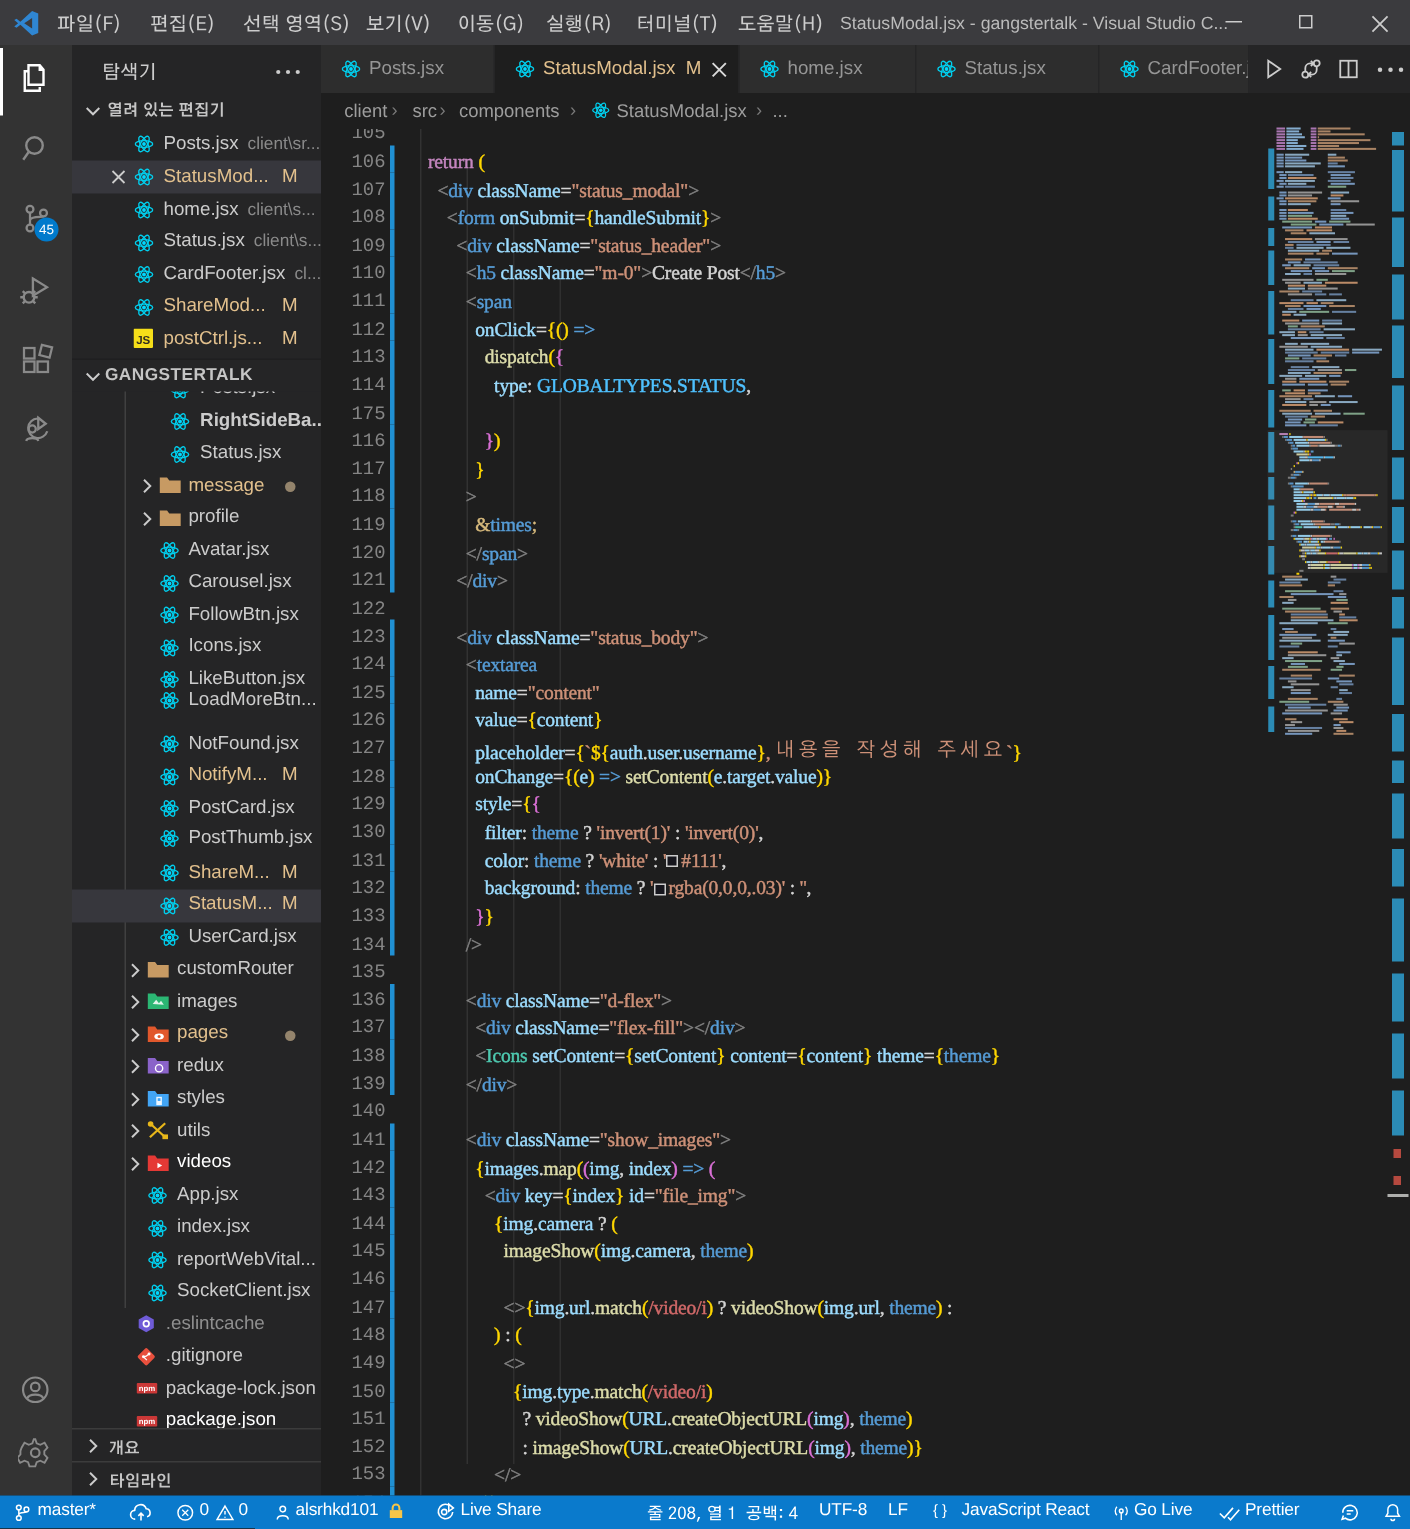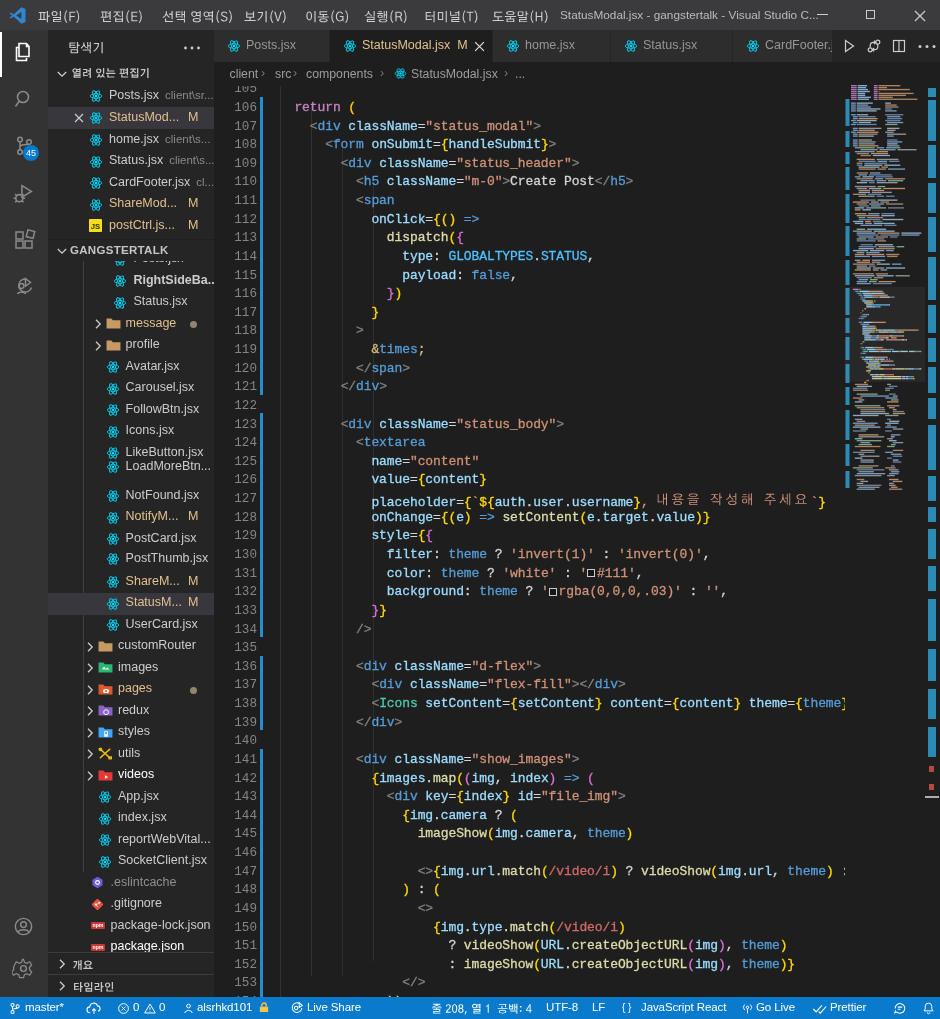--- a/index.html
+++ b/index.html
@@ -4,21 +4,21 @@
 body{width:940px;height:1019px;overflow:hidden;position:relative;background:#1e1e1e;font-family:"Liberation Sans",sans-serif;-webkit-font-smoothing:antialiased}
 .titlebar{position:absolute;left:0;top:0;width:940px;height:30px;background:#3b3b3e}
 .activitybar{position:absolute;left:0;top:30px;width:48px;height:967px;background:#333333}
 .sidebar{position:absolute;left:48px;top:30px;width:166px;height:967px;background:#252526;font-size:12.5px;color:#cccccc}
 .tabs{position:absolute;left:214px;top:30px;width:726px;height:32px;background:#252526}
 .tab{position:absolute;top:0;height:32px;background:#2d2d2d;border-right:1px solid #252526;font-size:12.5px;color:#969696}
 .tab .ticon{position:absolute;left:13px;top:9px}
 .tab .tlabel{position:absolute;left:32px;top:8px;white-space:nowrap}
 .breadcrumb{position:absolute;left:214px;top:62px;width:726px;height:24px;background:#1e1e1e;color:#9d9d9d;font-size:12.3px}
 .code{position:absolute;left:214px;top:86px;width:631px;height:911px;overflow:hidden}
-.cl{position:absolute;left:65px;height:18.63px;line-height:18.63px;white-space:pre;font-family:Liberation Mono, monospace;font-size:13px;letter-spacing:-0.1px;color:#d4d4d4;-webkit-text-stroke:0.3px currentColor}
+.cl{position:absolute;left:65px;height:18.63px;line-height:18.63px;white-space:pre;font-family:Liberation Serif, serif;font-size:13px;letter-spacing:-0.1px;color:#d4d4d4;-webkit-text-stroke:0.3px currentColor}
 .ln{position:absolute;right:0;width:40px;text-align:right;height:18.63px;line-height:18.63px;font-family:"Liberation Mono",monospace;font-size:12.6px;color:#858585}
 .lncol{position:absolute;left:214px;top:86px;width:43px;height:911px;overflow:hidden}
 .chbar{position:absolute;left:0;width:3.5px;height:18.63px;background:#2090d3}
 .chbars{position:absolute;left:259.5px;top:86px;width:4px;height:911px;overflow:hidden}
 .chip{display:inline-block;width:8px;height:8px;border:1.2px solid #cccccc;margin:0 2px 0 0;vertical-align:-0.5px;background:#16161d}
 .trow{position:absolute;left:0;width:166px;height:22px;font-size:12.5px}
 .statusbar{position:absolute;left:0;top:997px;width:940px;height:22px;background:#0a7acc;color:#fff;font-size:11.5px;letter-spacing:-0.1px}
 .sb{position:absolute;top:3.5px;white-space:nowrap}
 .guide{position:absolute;width:1px;background:#404040}
 </style></head><body>
@@ -681,21 +681,21 @@
     <div class="ln" style="top:-5.8px">105</div>
     <div class="ln" style="top:12.8px">106</div>
     <div class="ln" style="top:31.5px">107</div>
     <div class="ln" style="top:50.1px">108</div>
     <div class="ln" style="top:68.7px">109</div>
     <div class="ln" style="top:87.3px">110</div>
     <div class="ln" style="top:106.0px">111</div>
     <div class="ln" style="top:124.6px">112</div>
     <div class="ln" style="top:143.2px">113</div>
     <div class="ln" style="top:161.9px">114</div>
-    <div class="ln" style="top:180.5px">115</div>
+    <div class="ln" style="top:180.5px">175</div>
     <div class="ln" style="top:199.1px">116</div>
     <div class="ln" style="top:217.8px">117</div>
     <div class="ln" style="top:236.4px">118</div>
     <div class="ln" style="top:255.0px">119</div>
     <div class="ln" style="top:273.6px">120</div>
     <div class="ln" style="top:292.3px">121</div>
     <div class="ln" style="top:310.9px">122</div>
     <div class="ln" style="top:329.5px">123</div>
     <div class="ln" style="top:348.2px">124</div>
     <div class="ln" style="top:366.8px">125</div>
@@ -785,21 +785,20 @@
 <div class="cl" style="top:-5.8px"></div>
     <div class="cl" style="top:12.8px"><span>  </span><span style="color:#c586c0">return</span><span> </span><span style="color:#ffd700">(</span></div>
     <div class="cl" style="top:31.5px"><span>    </span><span style="color:#808080">&lt;</span><span style="color:#569cd6">div</span><span> </span><span style="color:#9cdcfe">className</span><span style="color:#d4d4d4">=</span><span style="color:#ce9178">"status_modal"</span><span style="color:#808080">&gt;</span></div>
     <div class="cl" style="top:50.1px"><span>      </span><span style="color:#808080">&lt;</span><span style="color:#569cd6">form</span><span> </span><span style="color:#9cdcfe">onSubmit</span><span style="color:#d4d4d4">=</span><span style="color:#ffd700">{</span><span style="color:#9cdcfe">handleSubmit</span><span style="color:#ffd700">}</span><span style="color:#808080">&gt;</span></div>
     <div class="cl" style="top:68.7px"><span>        </span><span style="color:#808080">&lt;</span><span style="color:#569cd6">div</span><span> </span><span style="color:#9cdcfe">className</span><span style="color:#d4d4d4">=</span><span style="color:#ce9178">"status_header"</span><span style="color:#808080">&gt;</span></div>
     <div class="cl" style="top:87.3px"><span>          </span><span style="color:#808080">&lt;</span><span style="color:#569cd6">h5</span><span> </span><span style="color:#9cdcfe">className</span><span style="color:#d4d4d4">=</span><span style="color:#ce9178">"m-0"</span><span style="color:#808080">&gt;</span><span style="color:#d4d4d4">Create Post</span><span style="color:#808080">&lt;/</span><span style="color:#569cd6">h5</span><span style="color:#808080">&gt;</span></div>
     <div class="cl" style="top:106.0px"><span>          </span><span style="color:#808080">&lt;</span><span style="color:#569cd6">span</span></div>
     <div class="cl" style="top:124.6px"><span>            </span><span style="color:#9cdcfe">onClick</span><span style="color:#d4d4d4">=</span><span style="color:#ffd700">{</span><span style="color:#ffd700">(</span><span style="color:#ffd700">)</span><span> </span><span style="color:#569cd6">=&gt;</span></div>
     <div class="cl" style="top:143.2px"><span>              </span><span style="color:#dcdcaa">dispatch</span><span style="color:#ffd700">(</span><span style="color:#da70d6">{</span></div>
     <div class="cl" style="top:161.9px"><span>                </span><span style="color:#9cdcfe">type</span><span style="color:#d4d4d4">: </span><span style="color:#4fc1ff">GLOBALTYPES</span><span style="color:#d4d4d4">.</span><span style="color:#4fc1ff">STATUS</span><span style="color:#d4d4d4">,</span></div>
-    <div class="cl" style="top:180.5px"><span>                </span><span style="color:#9cdcfe">payload</span><span style="color:#d4d4d4">: </span><span style="color:#569cd6">false</span><span style="color:#d4d4d4">,</span></div>
     <div class="cl" style="top:199.1px"><span>              </span><span style="color:#da70d6">}</span><span style="color:#ffd700">)</span></div>
     <div class="cl" style="top:217.8px"><span>            </span><span style="color:#ffd700">}</span></div>
     <div class="cl" style="top:236.4px"><span>          </span><span style="color:#808080">&gt;</span></div>
     <div class="cl" style="top:255.0px"><span>            </span><span style="color:#d7ba7d">&amp;</span><span style="color:#569cd6">times</span><span style="color:#d7ba7d">;</span></div>
     <div class="cl" style="top:273.6px"><span>          </span><span style="color:#808080">&lt;/</span><span style="color:#569cd6">span</span><span style="color:#808080">&gt;</span></div>
     <div class="cl" style="top:292.3px"><span>        </span><span style="color:#808080">&lt;/</span><span style="color:#569cd6">div</span><span style="color:#808080">&gt;</span></div>
     <div class="cl" style="top:310.9px"></div>
     <div class="cl" style="top:329.5px"><span>        </span><span style="color:#808080">&lt;</span><span style="color:#569cd6">div</span><span> </span><span style="color:#9cdcfe">className</span><span style="color:#d4d4d4">=</span><span style="color:#ce9178">"status_body"</span><span style="color:#808080">&gt;</span></div>
     <div class="cl" style="top:348.2px"><span>          </span><span style="color:#808080">&lt;</span><span style="color:#569cd6">textarea</span></div>
     <div class="cl" style="top:366.8px"><span>            </span><span style="color:#9cdcfe">name</span><span style="color:#d4d4d4">=</span><span style="color:#ce9178">"content"</span></div>

